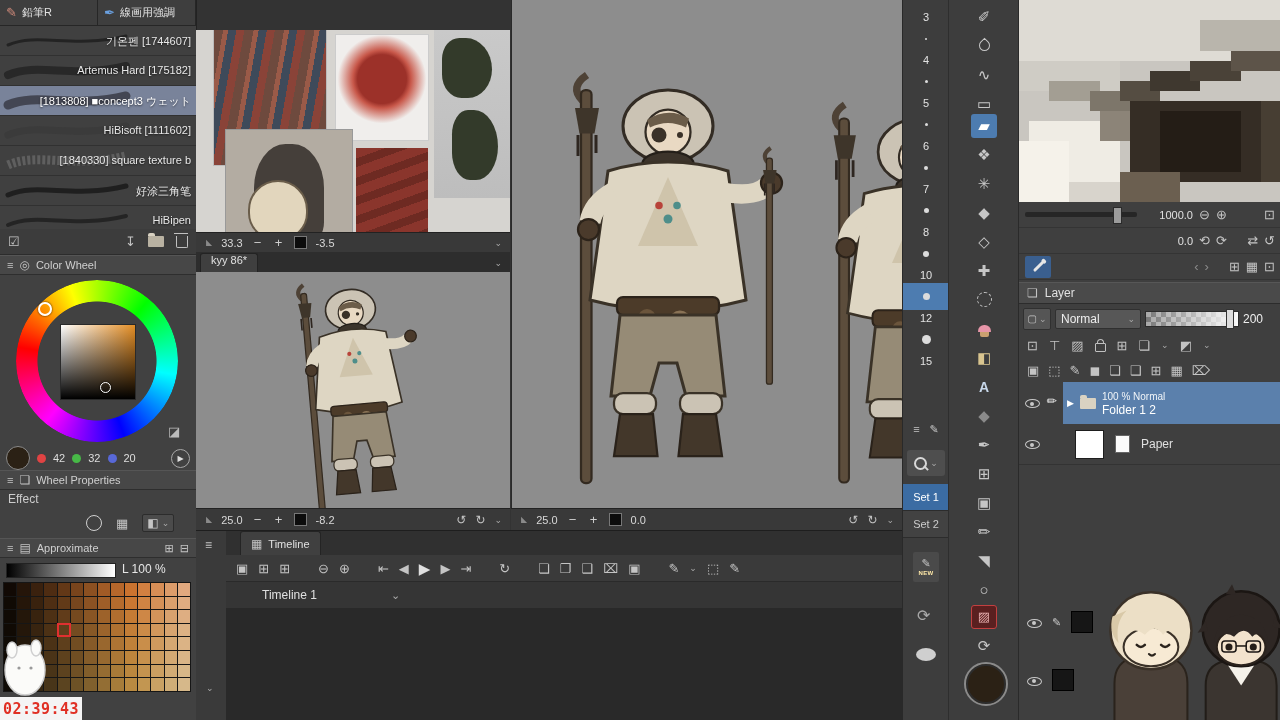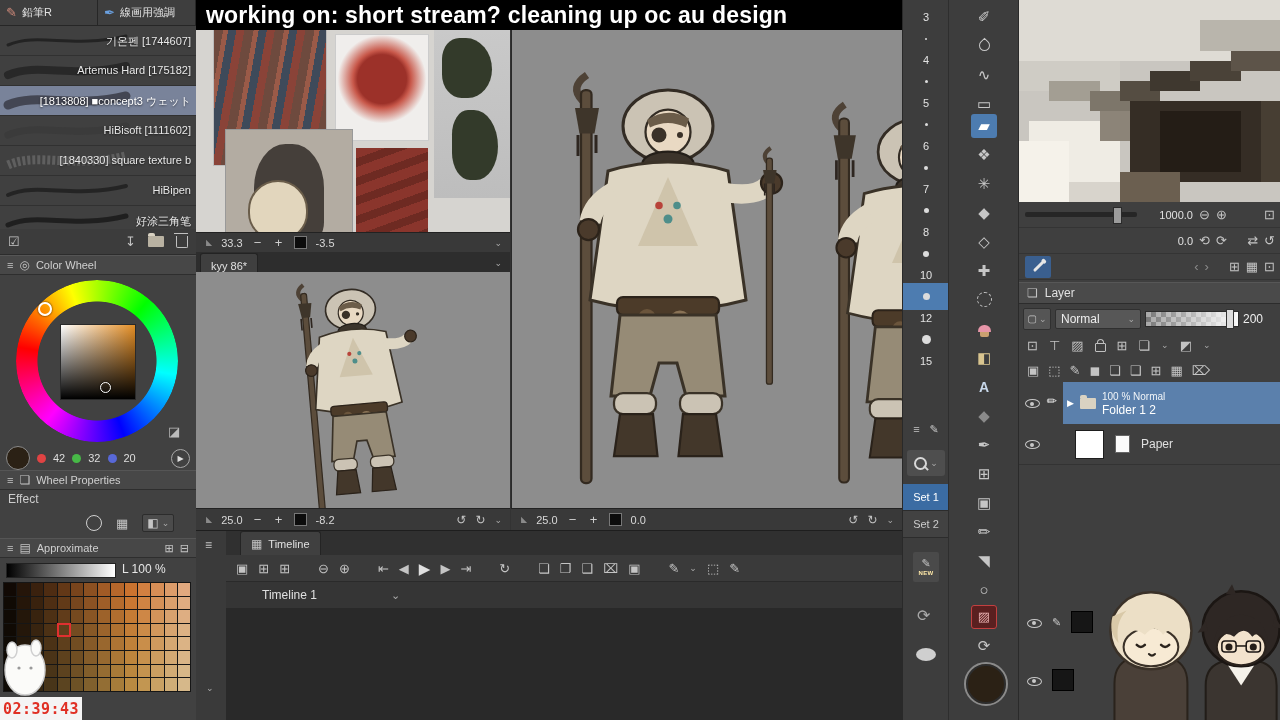--- a/index.html
+++ b/index.html
@@ -59,21 +59,21 @@
   .ph3{position:absolute;left:238px;top:0;width:76px;height:168px;background:linear-gradient(#c9c9c9,#bdbdbd);}
   .ph3 i{position:absolute;display:block;background:#333a2a;border-radius:40% 60% 55% 45%;}
   .ph4{position:absolute;left:30px;top:100px;width:126px;height:112px;background:#b3aca2;box-shadow:0 0 0 1px #999;}
   .ph4 i{position:absolute;left:28px;top:14px;width:70px;height:98px;background:#453f3a;border-radius:45% 45% 20% 20%;display:block;}
   .ph5{position:absolute;left:160px;top:118px;width:72px;height:84px;background:repeating-linear-gradient(160deg,#8a352c 0 10px,#6e2a22 10px 18px);}
   .svhead{position:absolute;left:52px;top:150px;width:56px;height:56px;background:#e2d6bd;border-radius:50% 50% 45% 45%;border:2px solid #6a5d4a;}
   .statusbar{position:absolute;height:20px;background:#393939;border-top:1px solid #222;display:flex;align-items:center;gap:9px;padding:0 8px 0 10px;box-sizing:border-box;color:#d8d8d8;z-index:5;}
   .zbtn{color:#cfcfcf;font-size:13px;width:12px;text-align:center;}
   .blkbox{width:11px;height:11px;background:#0c0c0c;border:1px solid #777;}
   .tabrow{position:absolute;left:196px;top:252px;width:314px;height:20px;background:#2d2d2d;display:flex;align-items:flex-end;}
-  .ctab{margin-left:4px;height:18px;padding:0 10px;background:#3f3f3f;border:1px solid #232323;border-bottom:none;border-radius:3px 3px 0 0;display:flex;align-items:flex-end;color:#e0e0e0;margin-top:32px;}
+  .ctab{margin-left:4px;height:18px;padding:0 10px;background:#3f3f3f;border:1px solid #232323;border-bottom:none;border-radius:3px 3px 0 0;display:flex;align-items:flex-start;color:#e0e0e0;margin-top:32px;}
   .cvL{position:absolute;left:196px;top:272px;width:314px;height:236px;background:#8d8d8d;overflow:hidden;}
   .cvR{position:absolute;left:511px;top:0;width:391px;height:508px;background:#8d8d8d;overflow:hidden;border-left:1px solid #2a2a2a;}
   .charwrap{position:absolute;}
 
   
   .tl{position:absolute;left:196px;top:530px;width:706px;height:190px;background:#2c2c2c;border-top:1px solid #1e1e1e;}
   .tlstrip{position:absolute;left:0;top:0;width:30px;height:190px;background:#3a3a3a;border-right:1px solid #262626;}
   .tltabs{position:absolute;left:30px;top:0;width:676px;height:24px;background:#303030;display:flex;align-items:flex-end;}
   .tltab{height:23px;margin-left:14px;padding:0 10px;background:#404040;border:1px solid #242424;border-bottom:none;border-radius:3px 3px 0 0;display:flex;align-items:center;gap:6px;color:#e0e0e0;}
   .tlbar{position:absolute;left:30px;top:24px;width:676px;height:27px;background:#3a3a3a;border-bottom:1px solid #2a2a2a;display:flex;align-items:center;gap:10px;padding:0 10px;box-sizing:border-box;}
@@ -243,29 +243,29 @@
         <span class="blabel">HiBisoft [1111602]</span>
       </div>
       <div class="brow">
         <svg width="130" height="27">
             <path d="M6 18 C 36 5, 70 22, 124 9" stroke="#666" stroke-width="9" fill="none" stroke-dasharray="3 2" opacity=".8"></path>
           </svg>
         <span class="blabel">[1840330] square texture b</span>
       </div>
       <div class="brow">
         <svg width="130" height="27">
+            <path d="M6 18 C 36 5, 70 22, 124 9" stroke="#1a1a1a" stroke-width="5" fill="none" stroke-linecap="round" opacity=".85"></path>
+          </svg>
+        <span class="blabel">好涂三角笔</span>
+      </div>
+      <div class="brow">
+        <svg width="130" height="27">
             <path d="M6 18 C 36 5, 70 22, 124 9" stroke="#202020" stroke-width="4" fill="none" stroke-linecap="round" opacity=".85"></path>
           </svg>
         <span class="blabel">HiBipen</span>
-      </div>
-      <div class="brow">
-        <svg width="130" height="27">
-            <path d="M6 18 C 36 5, 70 22, 124 9" stroke="#1a1a1a" stroke-width="5" fill="none" stroke-linecap="round" opacity=".85"></path>
-          </svg>
-        <span class="blabel">好涂三角笔</span>
       </div>
     </div>
 
     <div class="butil">
       <span class="ic">☑</span>
       <span class="sp"></span>
       <span class="ic">↧</span>
       <span class="i-folder dk"></span>
       <span class="i-trash"></span>
     </div>
@@ -440,23 +440,20 @@
       <ellipse cx="34" cy="14" rx="5" ry="8" fill="#fbfbf9" stroke="#cfcfcf" stroke-width="1.5"></ellipse>
       <circle cx="17" cy="34" r="1.6" fill="#9a9a9a"></circle>
       <circle cx="29" cy="34" r="1.6" fill="#9a9a9a"></circle>
     </svg>
 
     <div class="timerbox">
       <span class="timer">02:39:43</span>
     </div>
   </aside>
 
-  <div class="titlebar">
-    <span class="stitle">working on: short stream? cleaning up oc au design</span>
-  </div>
 
   <div class="sv">
     <div class="ph1"></div>
     <div class="ph2"></div>
     <div class="ph3">
         <i style="left:8px;top:8px;width:50px;height:60px"></i>
         <i style="left:18px;top:80px;width:46px;height:70px"></i>
       </div>
     <div class="ph4">
         <i></i>

